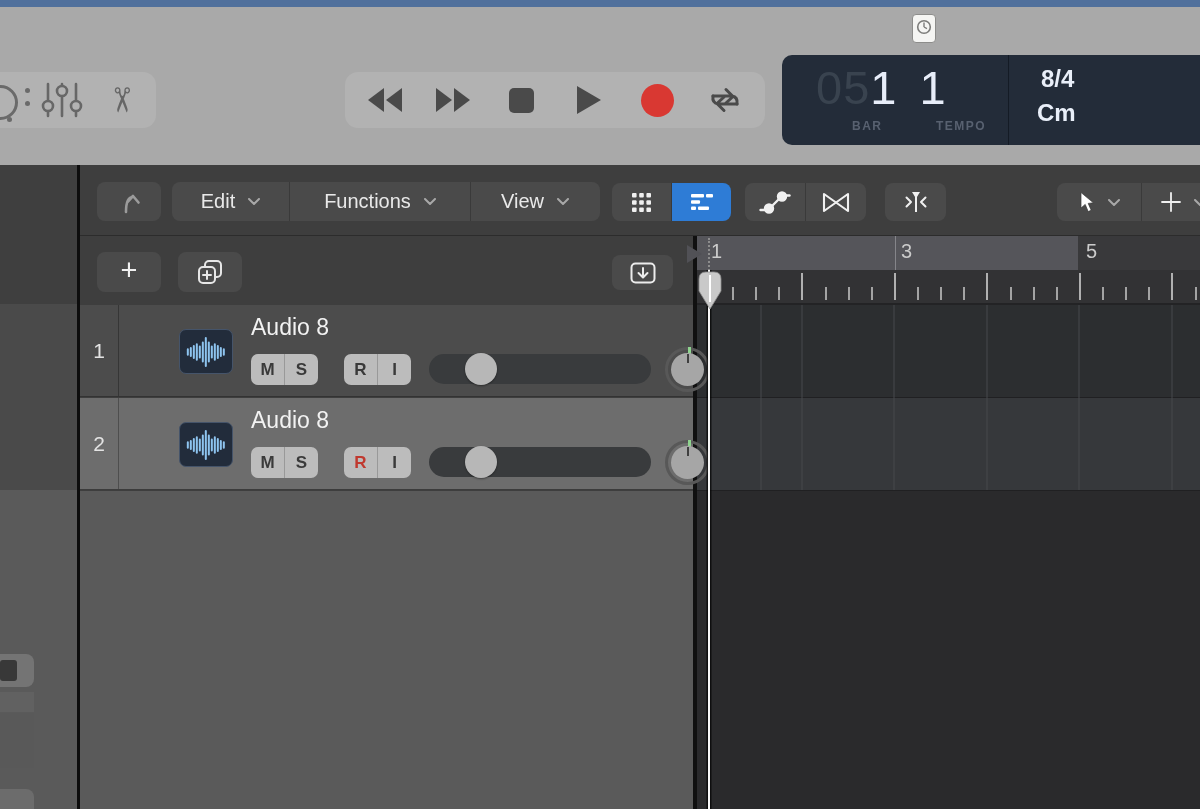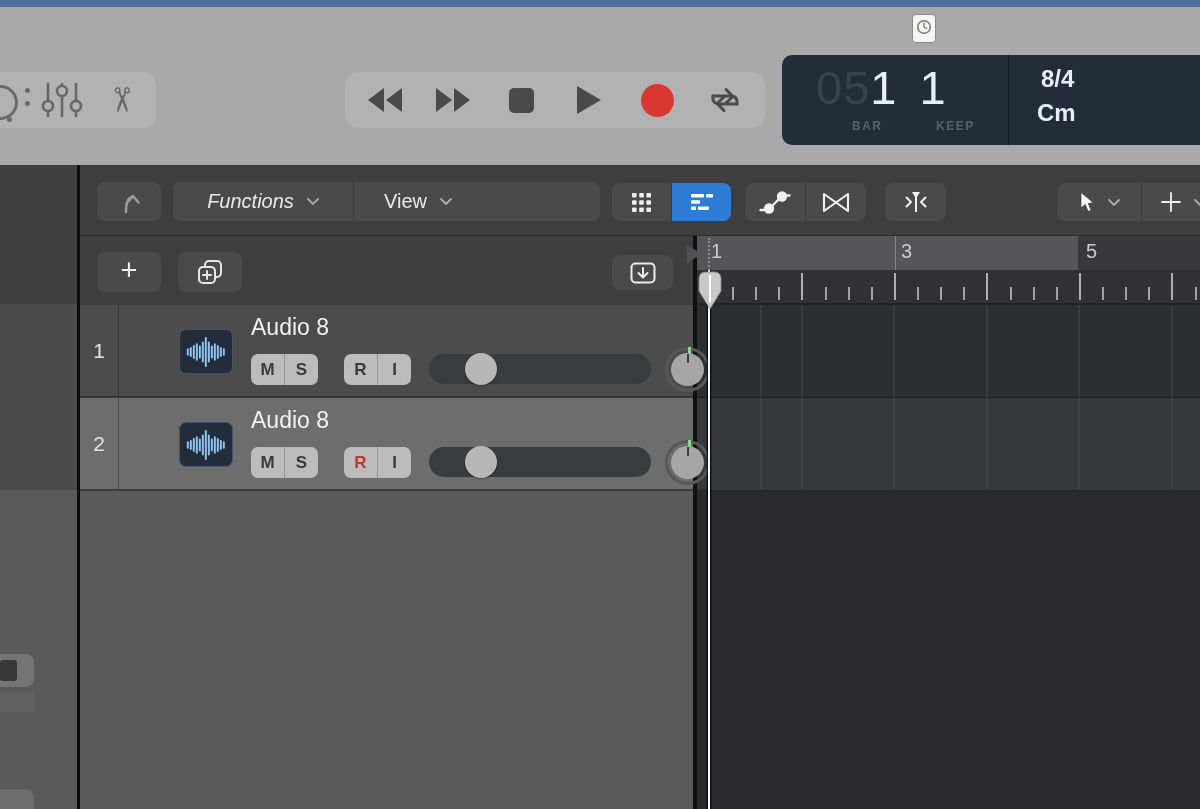--- a/index.html
+++ b/index.html
@@ -194,21 +194,21 @@
         <path d="M31 19 H12 M18 12 L11 18.5 L18 25.5 M12 19 q-6 -1 -5 -8"></path>
       </svg>
     </span>
   </button>
 </div>
 
 <div class="abs lcd">
   <div class="lcd-seg lcd-seg1">
     <div class="lcd-digits"><span class="lcd-dim">05</span><span>1</span><span class="lcd-beatgap">1</span></div>
     <span class="lcd-sub" style="left:70px;top:64px;">BAR</span>
-    <span class="lcd-sub" style="left:154px;top:64px;">KEEP</span>
+    <span class="lcd-sub" style="left:154px;top:64px;">TEMPO</span>
   </div>
   <div class="lcd-seg lcd-seg3">
     <div class="lcd-sig">8/4</div>
     <div class="lcd-key">Cm</div>
   </div>
 </div>
 
 <div class="abs main-area">
   <div class="abs left-strip" style="left:0;top:0;height:644px;">
     <div class="abs ls-b1"></div>
@@ -226,22 +226,28 @@
 
 <button class="abs dbtn" style="left:97px;top:182px;width:64px;height:39px;">
   <span>
     <svg width="28" height="28" viewBox="0 0 28 28" stroke="#9b9b9b" stroke-width="2.6" fill="none" stroke-linecap="round" stroke-linejoin="round">
       <path d="M11 24 Q11 9 18 9 M12.5 14 L18 8 L23.5 14.5"></path>
     </svg>
   </span>
 </button>
 
 <div class="abs menu-group">
+  <button class="menu-item" style="width:117px;">
+    <span>Edit</span>
+    <svg width="12" height="7" viewBox="0 0 12 7">
+        <polyline points="1,1 6,6 11,1" stroke="#a8a8a8" stroke-width="2" fill="none" stroke-linecap="round"></polyline>
+      </svg>
+  </button>
   <div class="menu-sep"></div>
-  <button class="menu-item" style="width:180px;font-style:italic;">
+  <button class="menu-item" style="width:180px;">
     <span>Functions</span>
     <svg width="12" height="7" viewBox="0 0 12 7">
         <polyline points="1,1 6,6 11,1" stroke="#a8a8a8" stroke-width="2" fill="none" stroke-linecap="round"></polyline>
       </svg>
   </button>
   <div class="menu-sep"></div>
   <button class="menu-item" style="width:128px;">
     <span>View</span>
     <svg width="12" height="7" viewBox="0 0 12 7">
         <polyline points="1,1 6,6 11,1" stroke="#a8a8a8" stroke-width="2" fill="none" stroke-linecap="round"></polyline>

